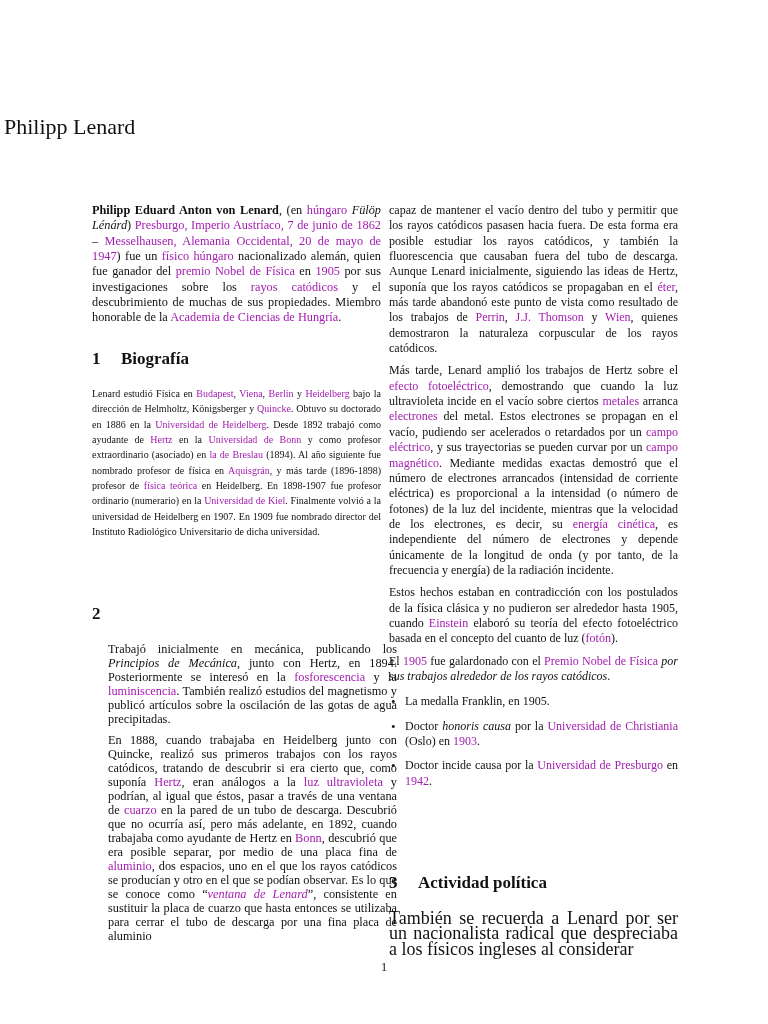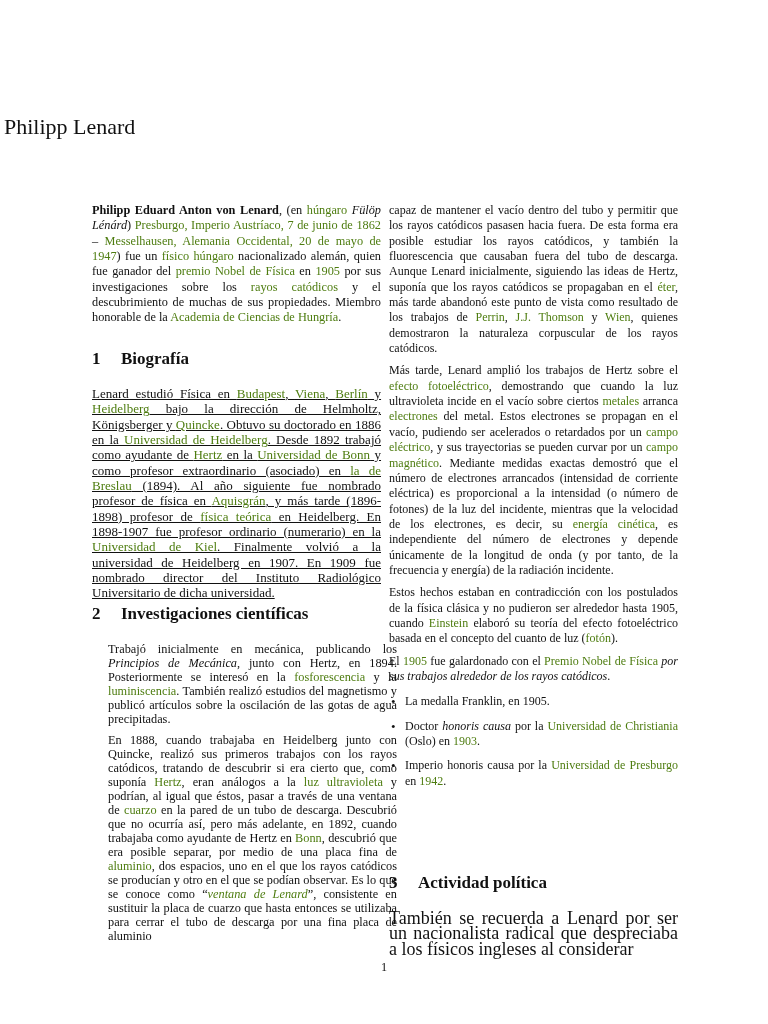--- a/index.html
+++ b/index.html
@@ -1,21 +1,21 @@
 <!DOCTYPE html>
 <html><head>
 <meta charset="utf-8">
 <style>
   html, body { margin: 0; padding: 0; background: #ffffff; }
   body { width: 768px; height: 1024px; position: relative; overflow: hidden;
          font-family: "Liberation Serif", "DejaVu Serif", serif; color: #111; }
   .title { position: absolute; top: 110px; left: 0; width: 768px; 
            font-size: 22px; font-weight: normal; margin: 4px; }
   p { margin: 0 0 7px 0; }
-  a, .lnk { color: #4d7c0f; text-decoration: none; }
+  a, .lnk { color: #a21caf; text-decoration: none; }
   h2 { font-size: 17px; font-weight: bold; margin: 0; display: flex; }
   h2 .num { width: 29px; display: inline-block; }
   .sec1 { position: absolute; top: 349px; left: 92px; }
   .sec2 { position: absolute; top: 604px; left: 92px; }
   .sec3 { position: absolute; top: 873px; left: 389px; }
   ul { list-style: none; margin: 10px 0 18px 0; padding: 0; }
   li { position: relative; padding-left: 16px; margin-bottom: 9px; }
   li::before { content: "•"; position: absolute; left: 2px; top: 0; font-size: 13px; }
   .page-num { position: absolute; top: 960px; left: 0; width: 768px; text-align: center; font-size: 12.3px; }
   .blk { position: absolute; }
@@ -27,43 +27,42 @@
 
 <div class="blk" style="top:203px; left:92px; width:289px;">
   <p class="col-p" style="font-size:12.3px; line-height:15.35px; text-align:justify;"><b>Philipp Eduard Anton von Lenard</b><span>, (en </span><a>húngaro</a><span> </span><i>Fülöp Lénárd</i><span>) </span><a>Presburgo, Imperio Austríaco, 7 de junio de 1862</a><span> – </span><a>Messelhausen, Alemania Occidental, 20 de mayo de 1947</a><span>) fue un </span><a>físico</a><span> </span><a>húngaro</a><span> nacionalizado alemán, quien fue ganador del </span><a>premio Nobel de Física</a><span> en </span><a>1905</a><span> por sus investigaciones sobre los </span><a>rayos catódicos</a><span> y el descubrimiento de muchas de sus propiedades. Miembro honorable de la </span><a>Academia de Ciencias de Hungría</a><span>.</span></p>
 </div>
 
 <h2 class="sec1">
     <span class="num">1</span>
     <span>Biografía</span>
   </h2>
 
-<div class="blk" style="top:386px; left:92px; width:289px; font-size:13px; line-height:15.35px; text-align:justify;text-decoration:underline;">
+<div class="blk" style="top:386px; left:92px; width:289px; font-size:10px; line-height:15.35px; text-align:justify;">
   <p><span>Lenard estudió Física en </span><a>Budapest</a><span>, </span><a>Viena</a><span>, </span><a>Berlín</a><span> y </span><a>Heidelberg</a><span> bajo la dirección de Helmholtz, Königsberger y </span><a>Quincke</a><span>. Obtuvo su doctorado en 1886 en la </span><a>Universidad de Heidelberg</a><span>. Desde 1892 trabajó como ayudante de </span><a>Hertz</a><span> en la </span><a>Universidad de Bonn</a><span> y como profesor extraordinario (asociado) en </span><a>la de Breslau</a><span> (1894). Al año siguiente fue nombrado profesor de física en </span><a>Aquisgrán</a><span>, y más tarde (1896-1898) profesor de </span><a>física teórica</a><span> en Heidelberg. En 1898-1907 fue profesor ordinario (numerario) en la </span><a>Universidad de Kiel</a><span>. Finalmente volvió a la universidad de Heidelberg en 1907. En 1909 fue nombrado director del Instituto Radiológico Universitario de dicha universidad.</span></p>
 </div>
 
 <h2 class="sec2">
     <span class="num">2</span>
-    <span>Investigaciones científicas</span>
   </h2>
 
 <div class="blk" style="top:642px; left:108px; width:289px; font-size:12.3px; line-height:14px; text-align:justify;">
   <p><span>Trabajó inicialmente en mecánica, publicando los </span><i>Principios de Mecánica</i><span>, junto con Hertz, en 1894. Posteriormente se interesó en la </span><a>fosforescencia</a><span> y la </span><a>luminiscencia</a><span>. También realizó estudios del magnetismo y publicó artículos sobre la oscilación de las gotas de agua precipitadas.</span></p>
   <p><span>En 1888, cuando trabajaba en Heidelberg junto con Quincke, realizó sus primeros trabajos con los rayos catódicos, tratando de descubrir si era cierto que, como suponía </span><a>Hertz</a><span>, eran análogos a la </span><a>luz ultravioleta</a><span> y podrían, al igual que éstos, pasar a través de una ventana de </span><a>cuarzo</a><span> en la pared de un tubo de descarga. Descubrió que no ocurría así, pero más adelante, en 1892, cuando trabajaba como ayudante de Hertz en </span><a>Bonn</a><span>, descubrió que era posible separar, por medio de una placa fina de </span><a>aluminio</a><span>, dos espacios, uno en el que los rayos catódicos se producían y otro en el que se podían observar. Es lo que se conoce como “</span><a style="font-style:italic;">ventana de Lenard</a><span>”, consistente en sustituir la placa de cuarzo que hasta entonces se utilizaba para cerrar el tubo de descarga por una fina placa de aluminio</span></p>
 </div>
 
 <div class="blk" style="top:203px; left:389px; width:289px; font-size:12px; line-height:15.35px; text-align:justify;">
   <p><span>capaz de mantener el vacío dentro del tubo y permitir que los rayos catódicos pasasen hacia fuera. De esta forma era posible estudiar los rayos catódicos, y también la fluorescencia que causaban fuera del tubo de descarga. Aunque Lenard inicialmente, siguiendo las ideas de Hertz, suponía que los rayos catódicos se propagaban en el </span><a>éter</a><span>, más tarde abandonó este punto de vista como resultado de los trabajos de </span><a>Perrin</a><span>, </span><a>J.J. Thomson</a><span> y </span><a>Wien</a><span>, quienes demostraron la naturaleza corpuscular de los rayos catódicos.</span></p>
   <p><span>Más tarde, Lenard amplió los trabajos de Hertz sobre el </span><a>efecto fotoeléctrico</a><span>, demostrando que cuando la luz ultravioleta incide en el vacío sobre ciertos </span><a>metales</a><span> arranca </span><a>electrones</a><span> del metal. Estos electrones se propagan en el vacío, pudiendo ser acelerados o retardados por un </span><a>campo eléctrico</a><span>, y sus trayectorias se pueden curvar por un </span><a>campo magnético</a><span>. Mediante medidas exactas demostró que el número de electrones arrancados (intensidad de corriente eléctrica) es proporcional a la intensidad (o número de fotones) de la luz del incidente, mientras que la velocidad de los electrones, es decir, su </span><a>energía cinética</a><span>, es independiente del número de electrones y depende únicamente de la longitud de onda (y por tanto, de la frecuencia y energía) de la radiación incidente.</span></p>
   <p><span>Estos hechos estaban en contradicción con los postulados de la física clásica y no pudieron ser alrededor hasta 1905, cuando </span><a>Einstein</a><span> elaboró su teoría del efecto fotoeléctrico basada en el concepto del cuanto de luz (</span><a>fotón</a><span>).</span></p>
   <p><span>El </span><a>1905</a><span> fue galardonado con el </span><a>Premio Nobel de Física</a><span> </span><i>por sus trabajos alrededor de los rayos catódicos</i><span>.</span></p>
   <ul>
     <li><span>La medalla Franklin, en 1905.</span></li>
     <li><span>Doctor </span><i>honoris causa</i><span> por la </span><a>Universidad de Christiania</a><span> (Oslo) en </span><a>1903</a><span>.</span></li>
-    <li><span>Imperio honoris causa por la </span><a>Universidad de Presburgo</a><span> en </span><a>1942</a><span>.</span></li>
+    <li><span>Doctor incide causa por la </span><a>Universidad de Presburgo</a><span> en </span><a>1942</a><span>.</span></li>
   </ul>
 </div>
 
 <h2 class="sec3">
     <span class="num">3</span>
     <span>Actividad política</span>
   </h2>
 
 <div class="blk" style="top:911px; left:389px; width:289px; font-size:18px; line-height:15.35px; text-align:justify;">
   <p>También se recuerda a Lenard por ser un nacionalista radical que despreciaba a los físicos ingleses al considerar</p>

